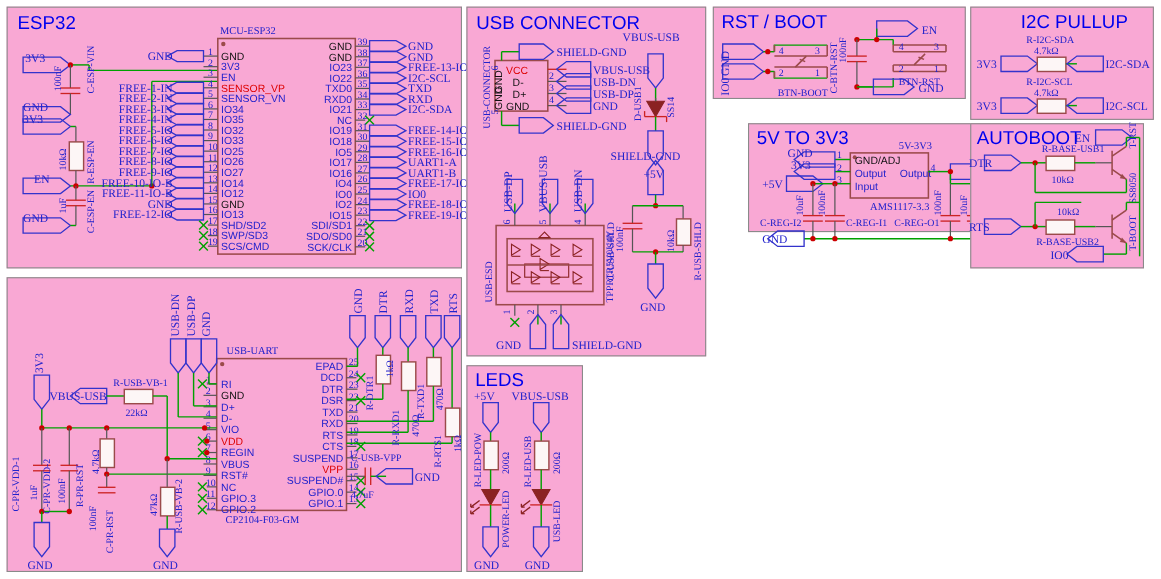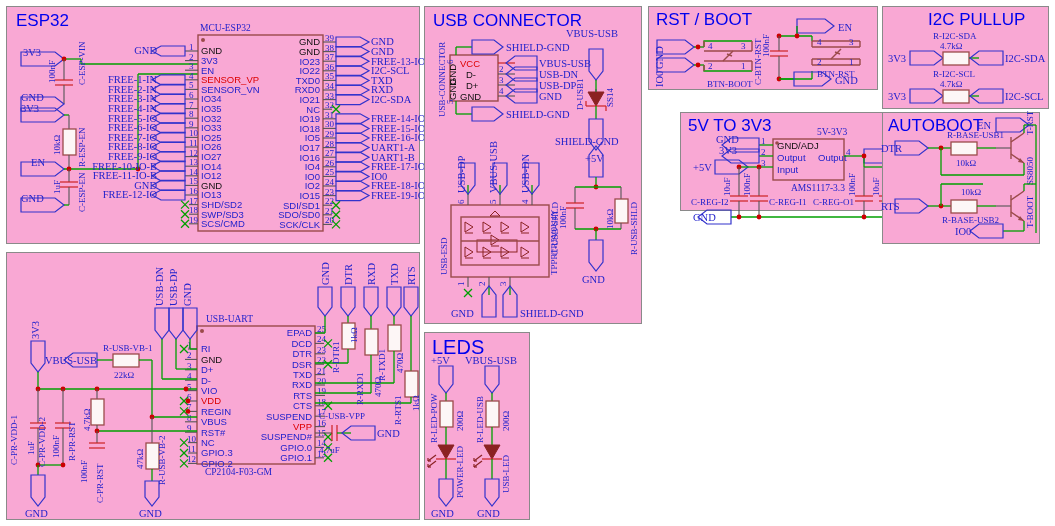--- a/index.html
+++ b/index.html
@@ -1,21 +1,21 @@
 <!DOCTYPE html>
 <html><head>
 <meta charset="utf-8">
 <style>
   html,body{margin:0;padding:0;background:#ffffff;}
   body{width:1055px;height:526px;position:relative;overflow:hidden;
        font-family:"Liberation Serif",serif;}
   .panel{position:absolute;border:1.5px solid #8a8a8a;background:#f9a8d4;box-sizing:border-box;}
   .ptitle{position:absolute;color:#0000ee;font-family:"Liberation Sans",sans-serif;
           font-size:17px;letter-spacing:0px;white-space:nowrap;}
-  .ptitle.sm{font-size:20px;}
+  .ptitle.sm{font-size:17px;}
   svg{position:absolute;left:0;top:0;overflow:visible;}
   .pin{font-family:"Liberation Sans",sans-serif;font-size:9.5px;fill:#2222cc;}
   .pin.blk{fill:#111111;}
   .pin.red{fill:#dd0000;}
   .pnum{font-family:"Liberation Serif",serif;font-size:9px;fill:#2222cc;}
   .ref{font-family:"Liberation Serif",serif;font-size:9px;fill:#2222cc;}
   .val{font-family:"Liberation Serif",serif;font-size:9px;fill:#2222cc;}
   .netl{font-family:"Liberation Serif",serif;font-size:10.5px;fill:#2222cc;}
   .devname{font-family:"Liberation Serif",serif;font-size:9.5px;fill:#2222cc;}
   .wire{stroke:#00a000;stroke-width:1.3;fill:none;}

